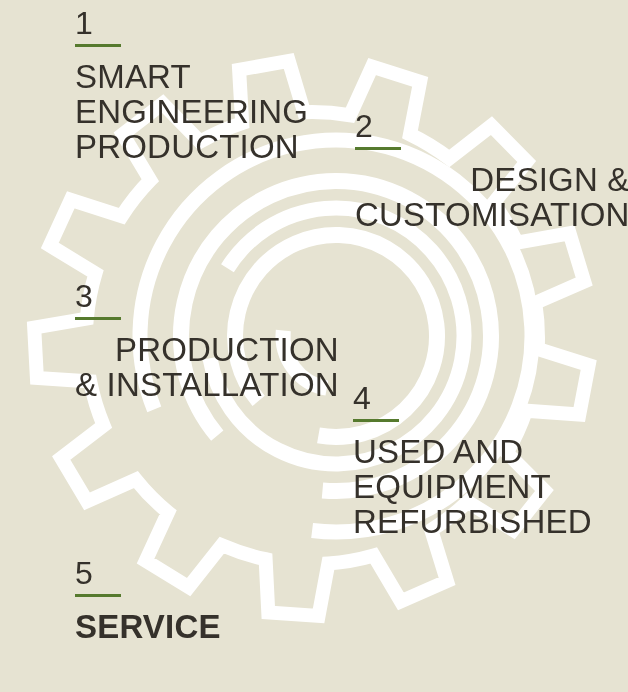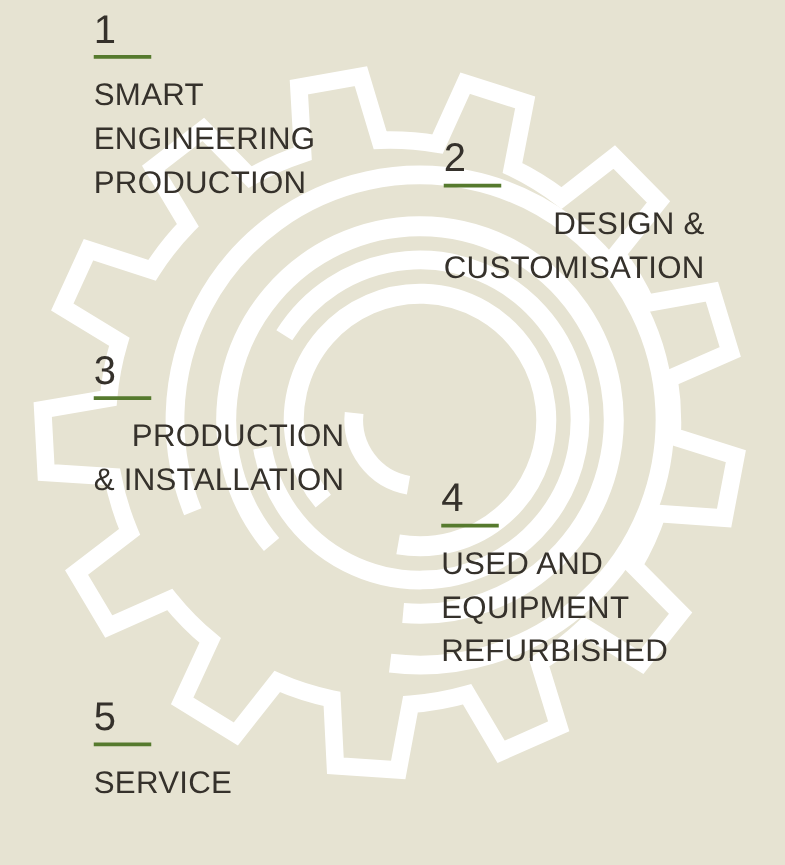--- a/index.html
+++ b/index.html
@@ -15,21 +15,21 @@
     font-size:32px;
     line-height:34px;
     font-weight:400;
   }
   .step-underline{
     width:46px;height:3px;
     margin-top:4px;
   }
   .step-lines{
     margin-top:12px;
-    font-size:25px;
+    font-size:33px;
     line-height:35px;
     letter-spacing:0.2px;
     white-space:nowrap;
   }
 </style>
 </head>
 <body>
 
 <div id="canvas" style="width: 628px; height: 692px; background: rgb(230, 227, 210);">
   <svg id="figure-svg" width="628" height="692" viewBox="0 0 628 692">
@@ -71,18 +71,18 @@
         <div class="step-underline" style="background: rgb(86, 122, 46);"></div>
         <div class="step-lines" style="color: rgb(53, 49, 43);">
           <div>USED AND</div>
           <div>EQUIPMENT</div>
           <div>REFURBISHED</div>
         </div>
       </div>
       <div class="step" style="left: 75px; top: 556px;">
         <div class="step-number" style="color: rgb(53, 49, 43);">5</div>
         <div class="step-underline" style="background: rgb(86, 122, 46);"></div>
-        <div class="step-lines" style="color: rgb(53, 49, 43);">
+        <div class="step-lines" style="color: rgb(53, 49, 43); font-weight: bold;">
           <div>SERVICE</div>
         </div>
       </div>
     </div>
 </div>
 
 </body></html>

